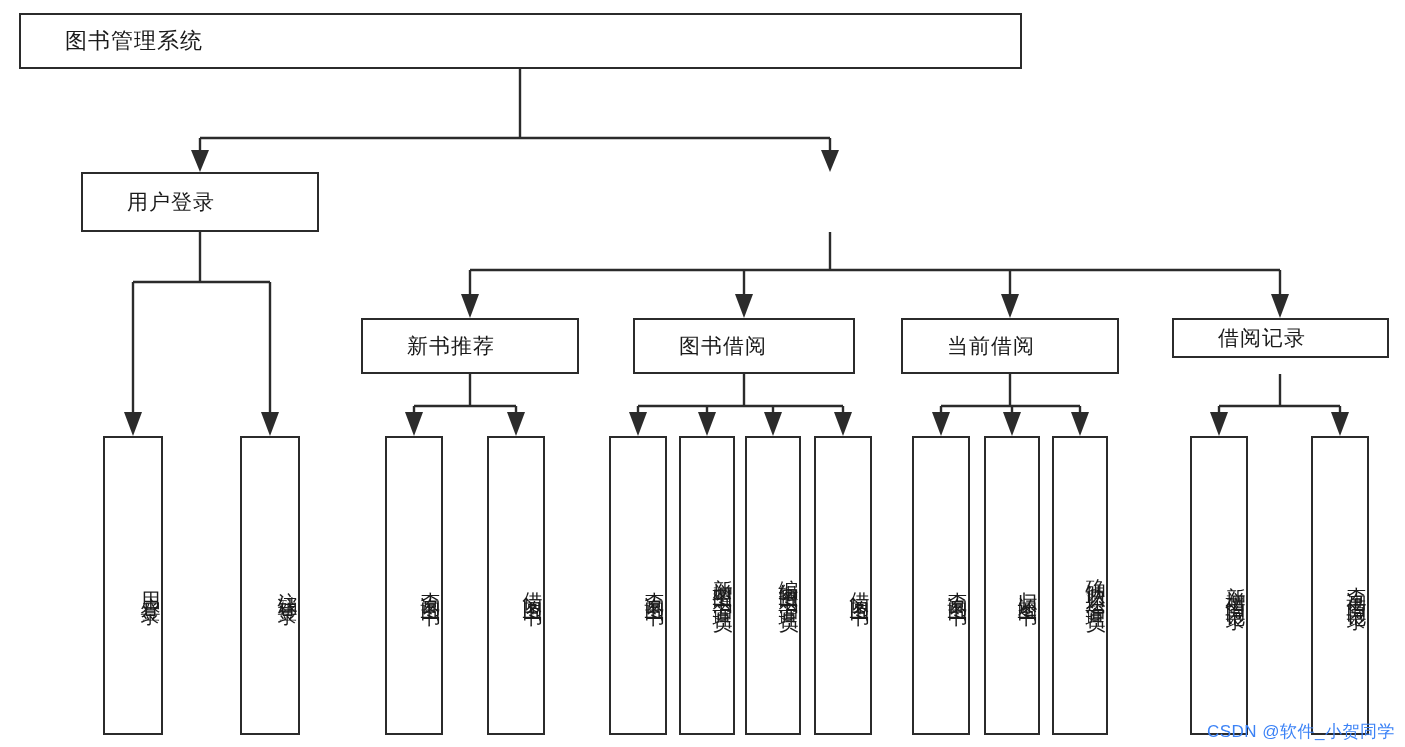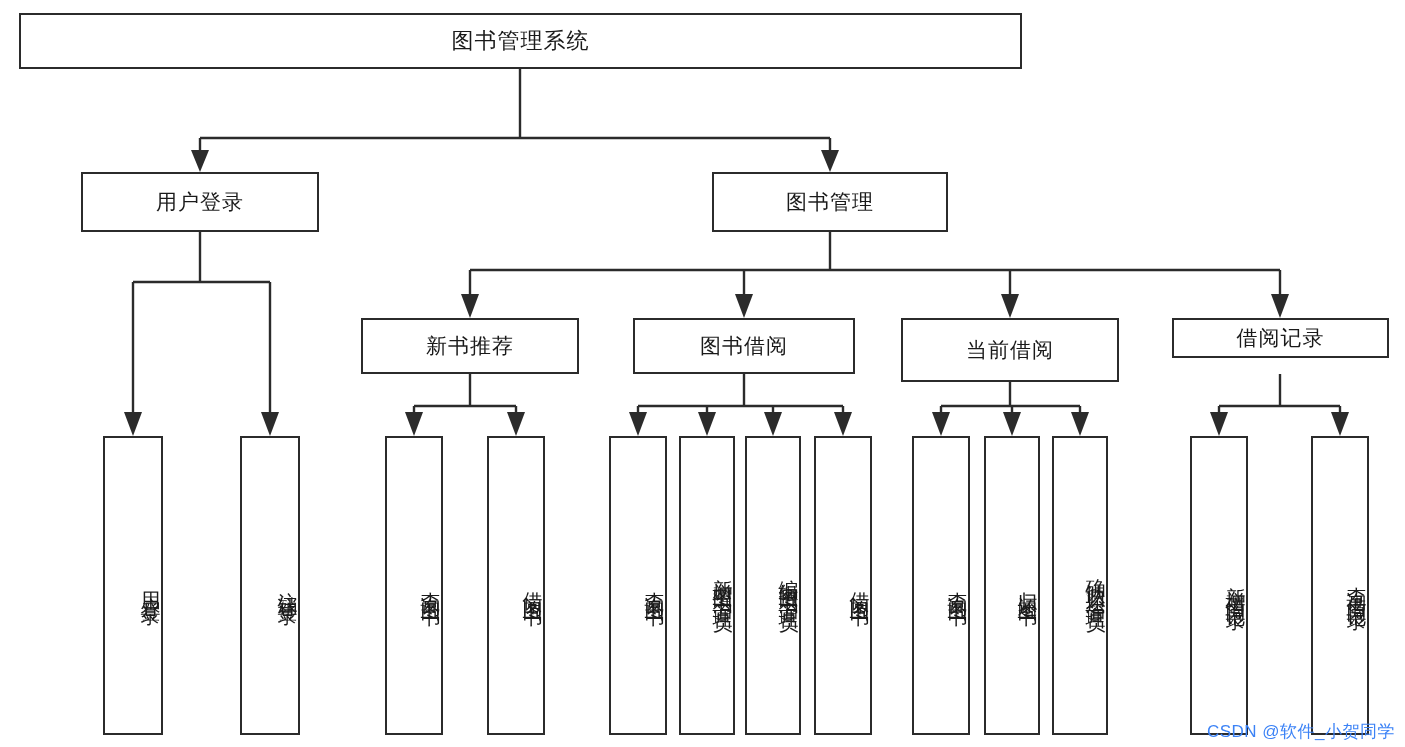--- a/index.html
+++ b/index.html
@@ -17,23 +17,23 @@
     background: #ffffff;
     overflow: hidden;
   }
   .node {
     position: absolute;
     box-sizing: border-box;
     border: 2px solid #2b2b2b;
     background: #ffffff;
     display: flex;
     align-items: center;
-    justify-content: center;
     color: #1a1a1a;
     text-align: center;
+    padding-left: 44px;
   }
   .node.horiz {
     font-size: 21px;
     letter-spacing: 1px;
     line-height: 1.2;
   }
   .node.vert {
     writing-mode: vertical-rl;
     text-orientation: upright;
     font-size: 20px;
@@ -143,31 +143,28 @@
     <polygon points="1331,412 1349,412 1340,436"></polygon>
   </svg>
 
   <div class="node horiz" id="root-node" style="left:19px; top:13px; width:1003px; height:56px;">
     <span>图书管理系统</span>
   </div>
 
   <div class="node horiz" style="left:81px; top:172px; width:238px; height:60px;">
     <span>用户登录</span>
   </div>
-  <div class="node horiz" style="left:712px; top:172px; width:236px; height:60px;">
-    <span>图书管理</span>
-  </div>
 
   <div class="node horiz" style="left:633px; top:318px; width:222px; height:56px;">
     <span>图书借阅</span>
   </div>
   <div class="node horiz" style="left:361px; top:318px; width:218px; height:56px;">
     <span>新书推荐</span>
   </div>
-  <div class="node horiz" style="left:901px; top:318px; width:218px; height:64px;">
+  <div class="node horiz" style="left:901px; top:318px; width:218px; height:56px;">
     <span>当前借阅</span>
   </div>
   <div class="node horiz" style="left:1172px; top:318px; width:217px; height:40px;">
     <span>借阅记录</span>
   </div>
 
   <div class="node vert" style="left:103px; top:436px; width:60px; height:299px;">
     <span>用户登录</span>
   </div>
   <div class="node vert" style="left:240px; top:436px; width:60px; height:299px;">

